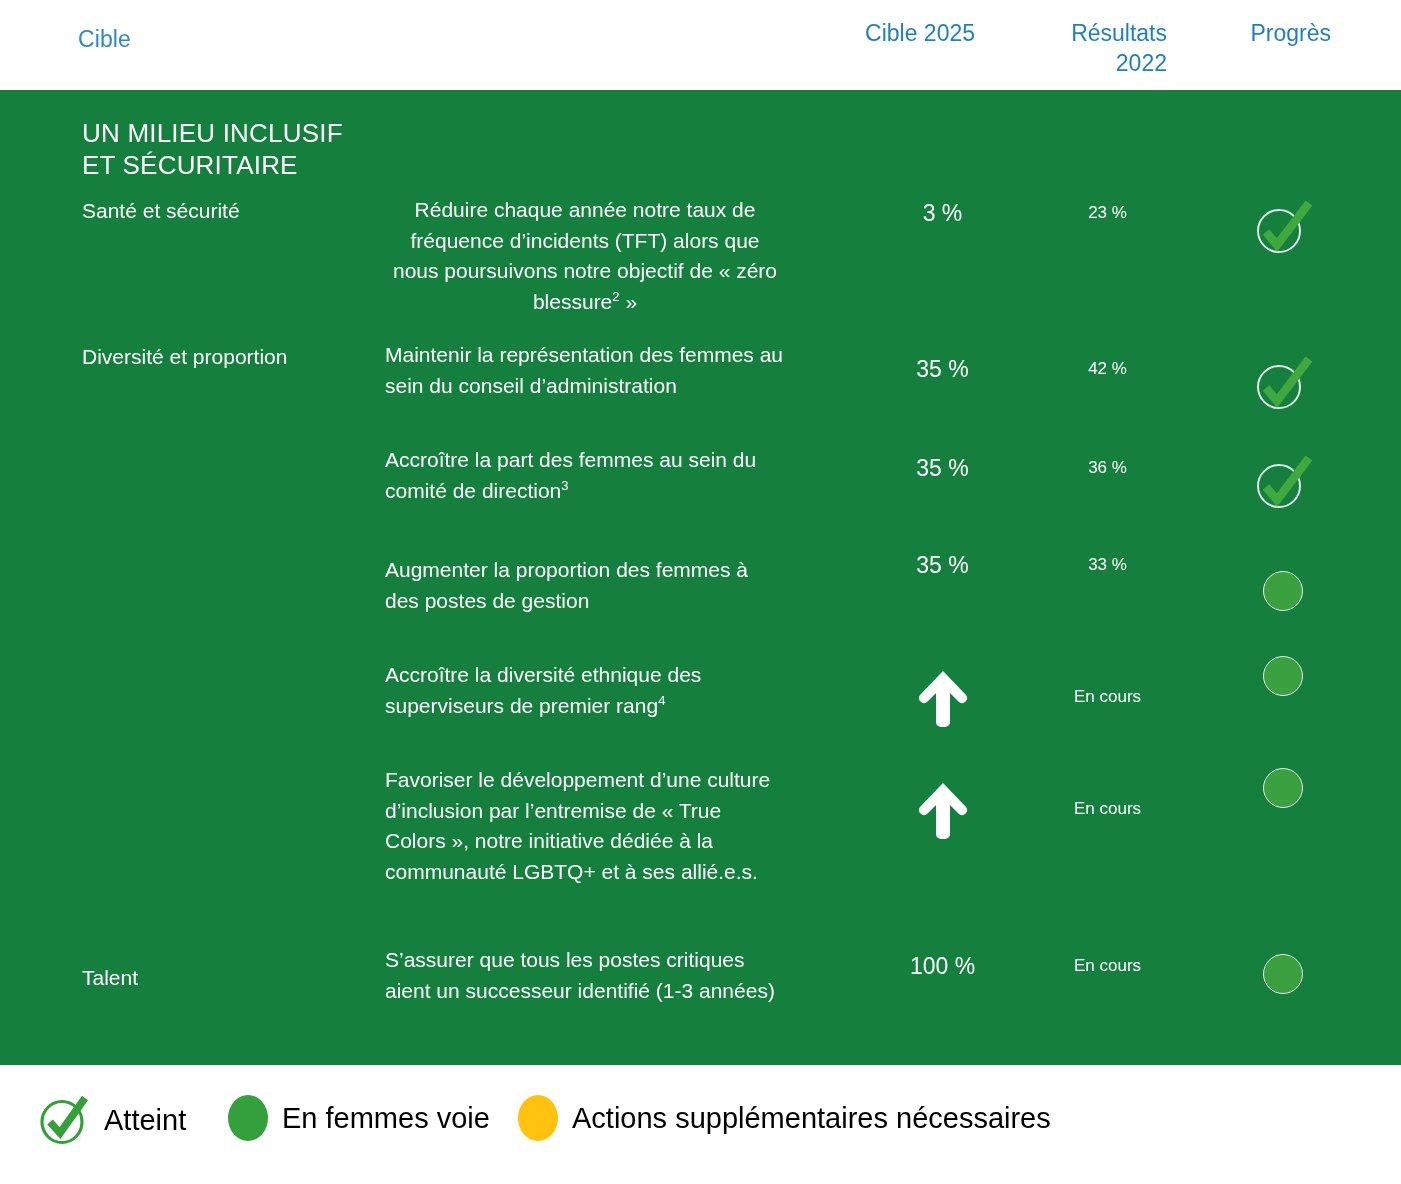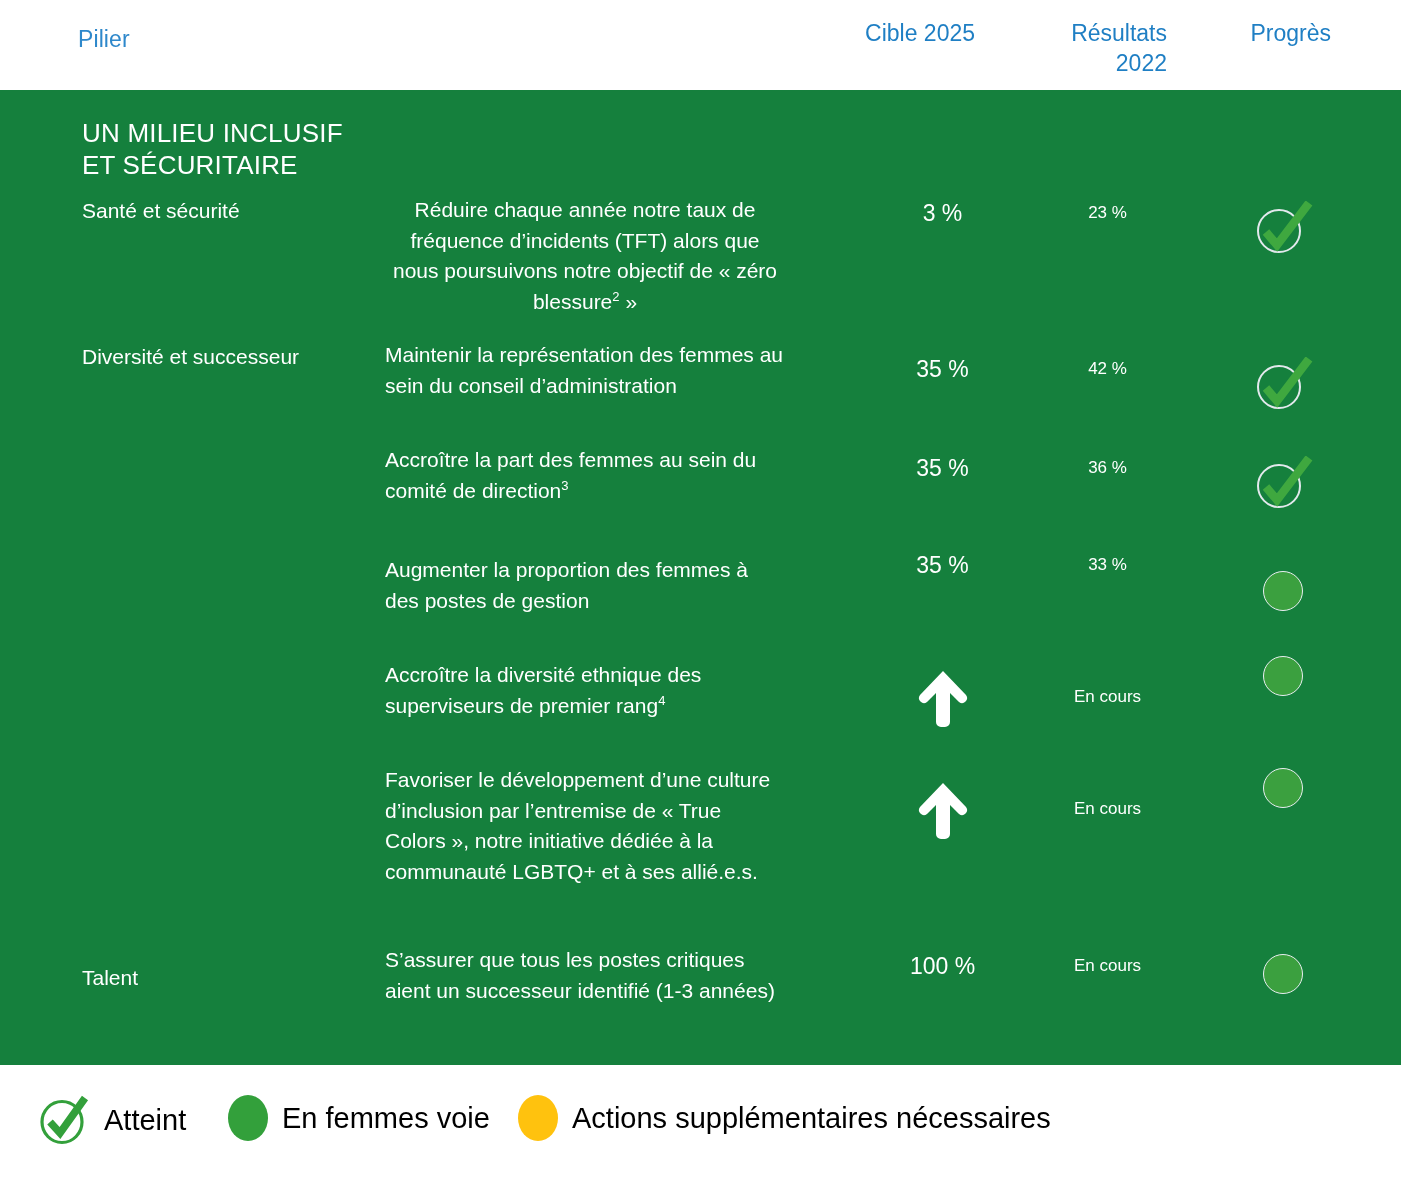--- a/index.html
+++ b/index.html
@@ -89,21 +89,21 @@
   }
   .lg-green{background:#33A03B;}
   .lg-yellow{background:#FFC20E;}
 </style>
 </head>
 <body>
 
 <div class="page">
 
   <div class="hdr">
-    <div class="hdr-pilier">Pilier</div>
+    <div class="hdr-pilier">Cible</div>
     <div class="hdr-col hdr-cible">Cible 2025</div>
     <div class="hdr-col hdr-res">
       <div>Résultats</div>
       <div>2022</div>
     </div>
     <div class="hdr-col hdr-prog">Progrès</div>
   </div>
 
   <div class="panel">
     <div class="section-title">
@@ -117,21 +117,21 @@
           <div class="c-target" style="top: 3px;">3 %</div>
           <div class="c-result" style="top: 3px;">23 %</div>
           <div class="c-prog" style="top: 6px;">
             <svg class="ico-check" viewBox="0 0 60 58">
               <circle cx="26" cy="30" r="21" fill="none" stroke="#E3E9ED" stroke-width="2"></circle>
               <path d="M13 31 L24 44 L56 2" fill="none" stroke="#3FA83F" stroke-width="8.5" stroke-linecap="butt" stroke-linejoin="miter"></path>
             </svg>
           </div>
         </div>
         <div class="row" style="top: 250px;">
-          <div class="c-pillar" style="top: 3px;">Diversité et successeur</div>
+          <div class="c-pillar" style="top: 3px;">Diversité et proportion</div>
           <div class="c-desc" style="top: 0px;">Maintenir la représentation des femmes au sein du conseil d’administration</div>
           <div class="c-target" style="top: 14px;">35 %</div>
           <div class="c-result" style="top: 14px;">42 %</div>
           <div class="c-prog" style="top: 17px;">
             <svg class="ico-check" viewBox="0 0 60 58">
               <circle cx="26" cy="30" r="21" fill="none" stroke="#E3E9ED" stroke-width="2"></circle>
               <path d="M13 31 L24 44 L56 2" fill="none" stroke="#3FA83F" stroke-width="8.5" stroke-linecap="butt" stroke-linejoin="miter"></path>
             </svg>
           </div>
         </div>

